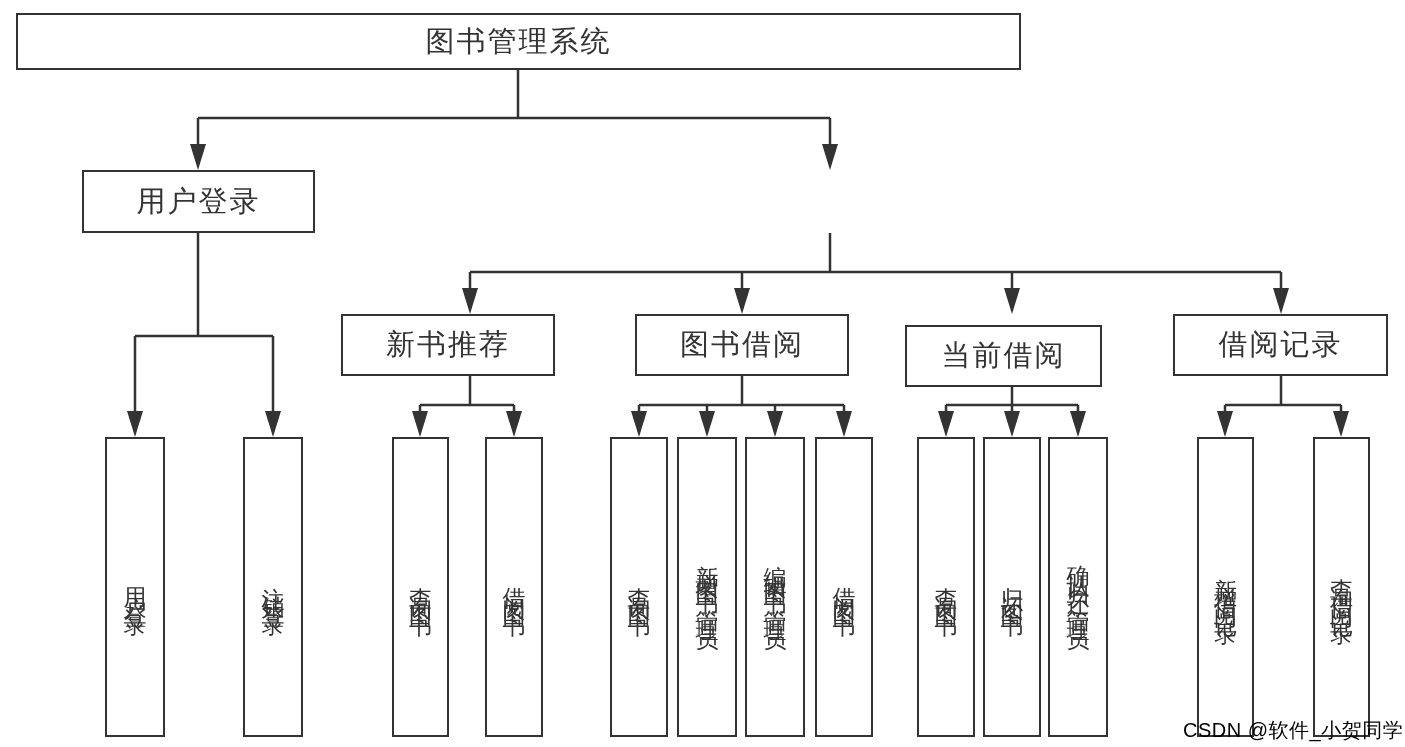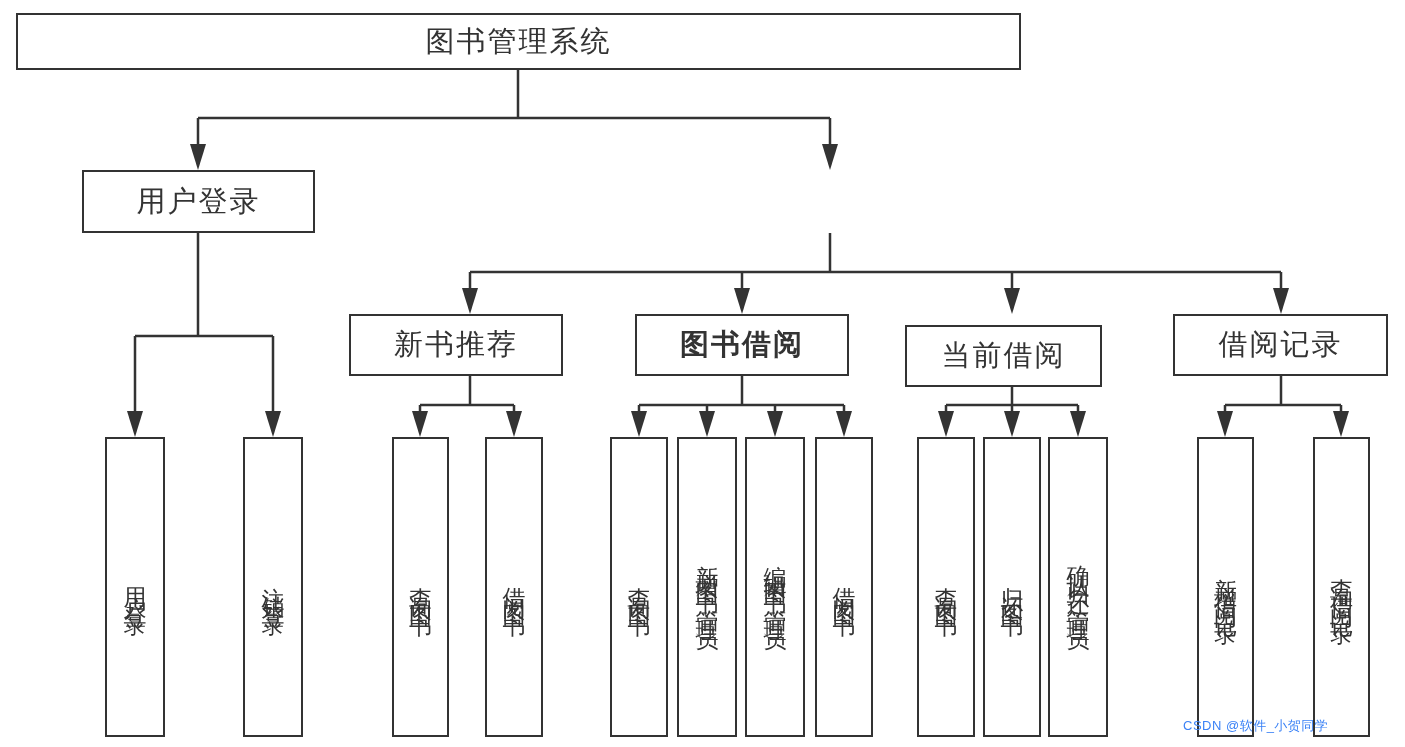--- a/index.html
+++ b/index.html
@@ -36,22 +36,22 @@
     letter-spacing: 9px;
     font-size: 23px;
     line-height: 1;
   }
   
   .n-root   { left: 16px;  top: 13px;  width: 1005px; height: 57px; }
   
   .n-ulogin { left: 82px;  top: 170px; width: 233px; height: 63px; }
   .n-bmgmt  { left: 712px; top: 170px; width: 235px; height: 63px; }
   
-  .n-newrec { left: 349px;  top: 314px; width: 214px; height: 62px; }
-  .n-bborrow{ left: 635px;  top: 314px; width: 214px; height: 62px; font-weight: bold; }
+  .n-newrec { left: 341px;  top: 314px; width: 214px; height: 62px; }
+  .n-bborrow{ left: 635px;  top: 314px; width: 214px; height: 62px; }
   .n-curbor { left: 905px;  top: 314px; width: 197px; height: 62px; margin-top: 11px; }
   .n-brec   { left: 1173px; top: 314px; width: 215px; height: 62px; }
   
   .leaf { top: 437px; height: 300px; }
   .n-a1 { left: 105px;  width: 60px; }
   .n-a2 { left: 243px;  width: 60px; }
   .n-b1 { left: 392px;  width: 57px; }
   .n-b2 { left: 485px;  width: 58px; }
   .n-c1 { left: 610px;  width: 58px; }
   .n-c2 { left: 677px;  width: 60px; }
@@ -59,23 +59,23 @@
   .n-c4 { left: 815px;  width: 58px; }
   .n-d1 { left: 917px;  width: 58px; }
   .n-d2 { left: 983px;  width: 58px; }
   .n-d3 { left: 1048px; width: 60px; }
   .n-e1 { left: 1197px; width: 57px; }
   .n-e2 { left: 1313px; width: 57px; }
   .watermark {
     position: absolute;
     left: 1183px;
     top: 717px;
-    font-size: 13px;
+    font-size: 20px;
     letter-spacing: 0.5px;
-    color: #3b82f6;
+    color: #000000;
     z-index: 3;
     white-space: nowrap;
   }
 </style>
 </head>
 <body>
 
 <div id="canvas">
 
   <svg id="wires" viewBox="0 0 1405 747" xmlns="http://www.w3.org/2000/svg" aria-hidden="true">

